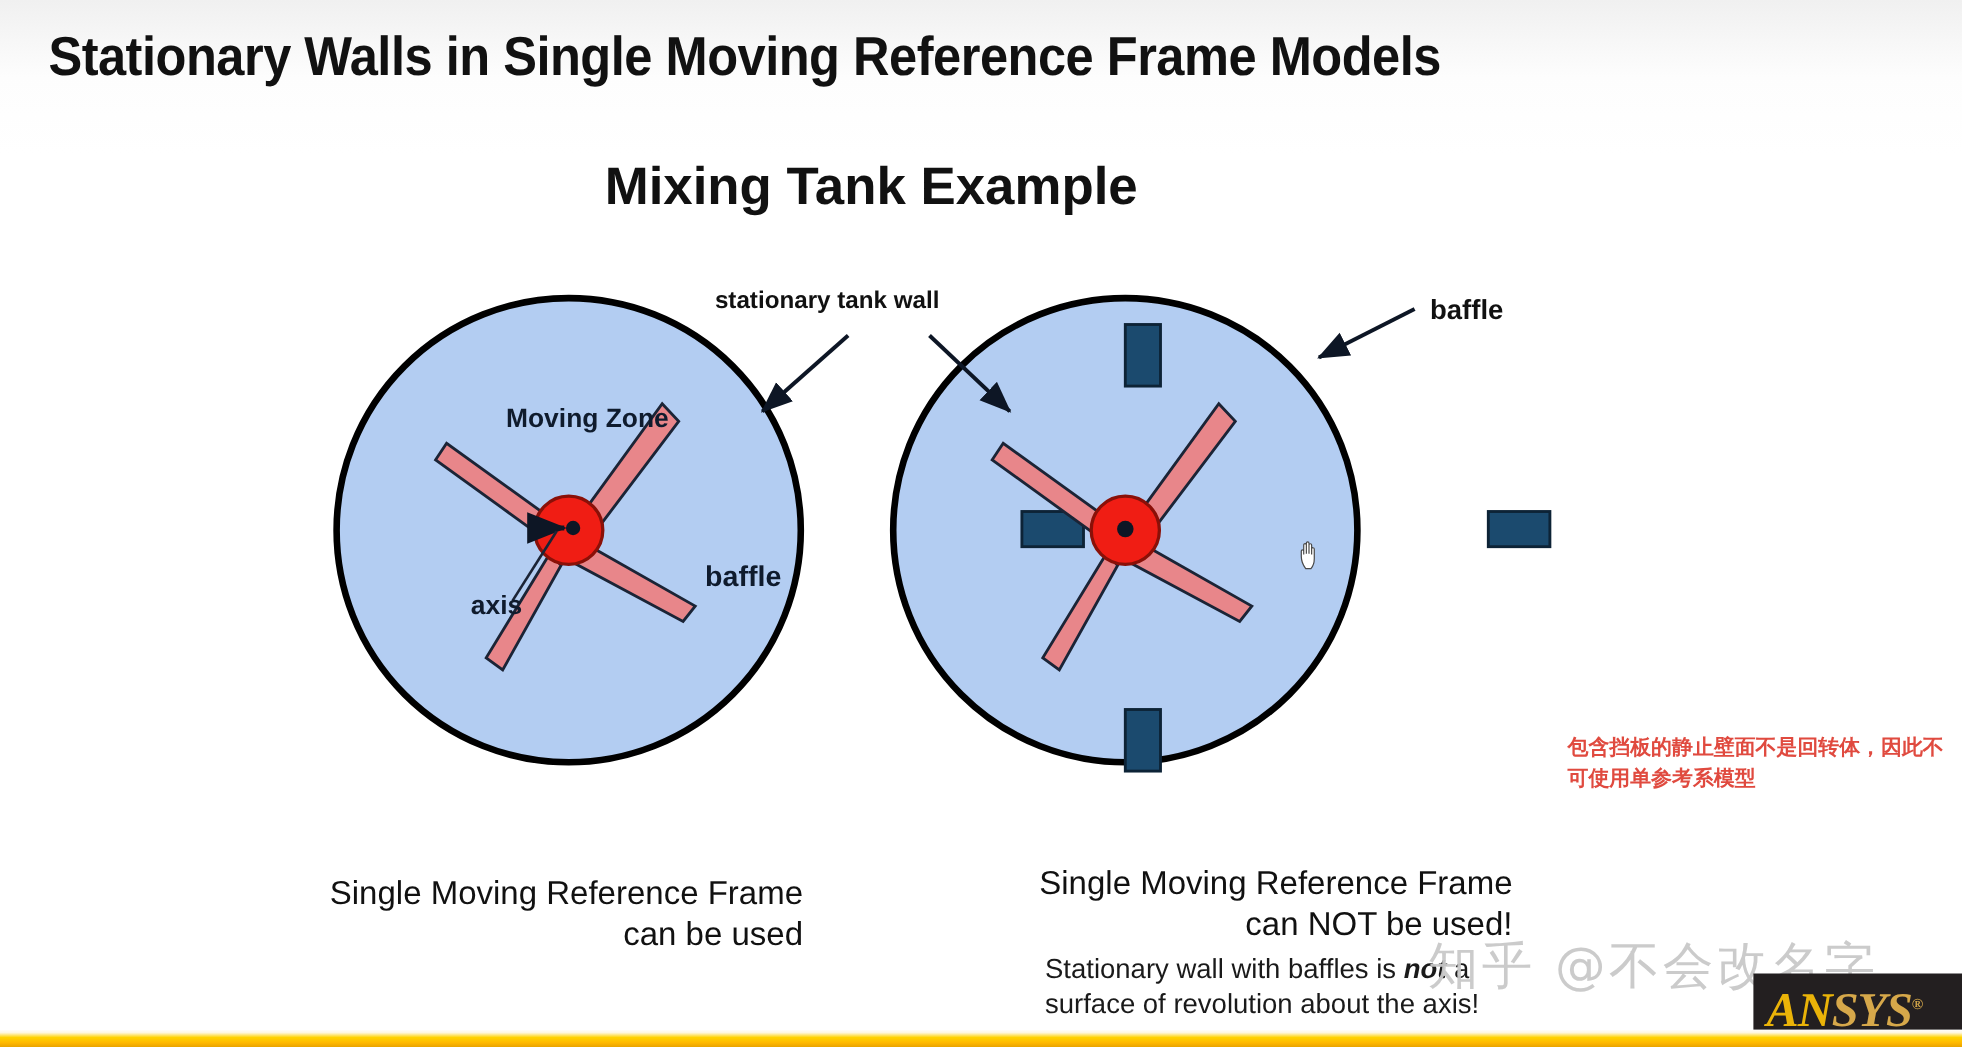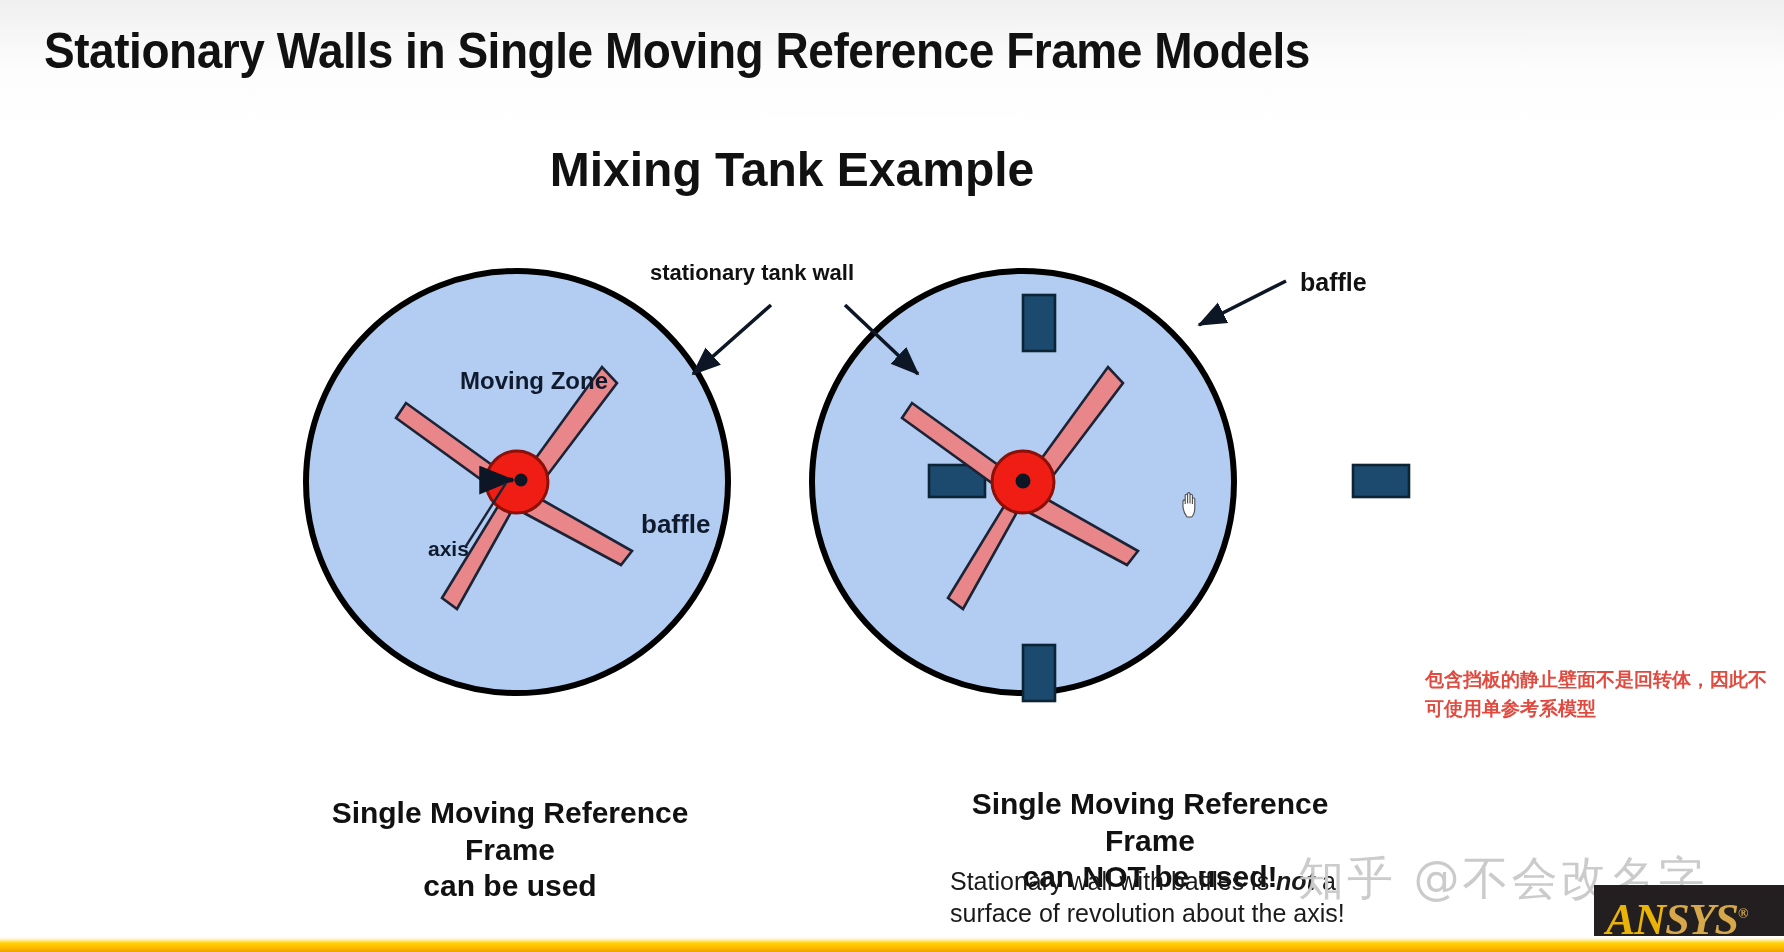--- a/index.html
+++ b/index.html
@@ -38,25 +38,25 @@
   }
   
   .lbl {
     position: absolute; white-space: nowrap;
     font-weight: bold; color: #0f1b2d;
   }
   #lbl-tankwall { left: 752px; top: 260px; font-size: 22px; color:#111; transform: translateX(-50%); }
   #lbl-baffle   { left: 1300px; top: 256px; font-size: 25px; color:#111;margin-top:12px; }
   #lbl-moving   { left: 460px; top: 367px; font-size: 24px; }
   #lbl-rotor    { left: 641px; top: 509px; font-size: 26px; }
-  #lbl-axis     { left: 428px; top: 537px; font-size: 21px; }
+  #lbl-axis     { left: 428px; top: 537px; font-size: 24px; }
 
   .caption {
-    position: absolute; text-align: center;
-    font-weight: bold; color: #111111; font-size: 30px; line-height: 1.22;
+    position: absolute; text-align: right;
+    font-weight: normal; color: #111111; font-size: 30px; line-height: 1.22;
     white-space: pre-line;
   }
   #cap-left  { left: 290px; top: 795px; width: 440px; }
   #cap-right { left: 925px; top: 786px; width: 450px; }
 
   #subcap {
     position: absolute; left: 950px; top: 866px; width: 430px;
     font-size: 25px; color: #1a1a1a; line-height: 1.26;
   }
   #subcap b { font-weight: bold; font-style: italic; }

